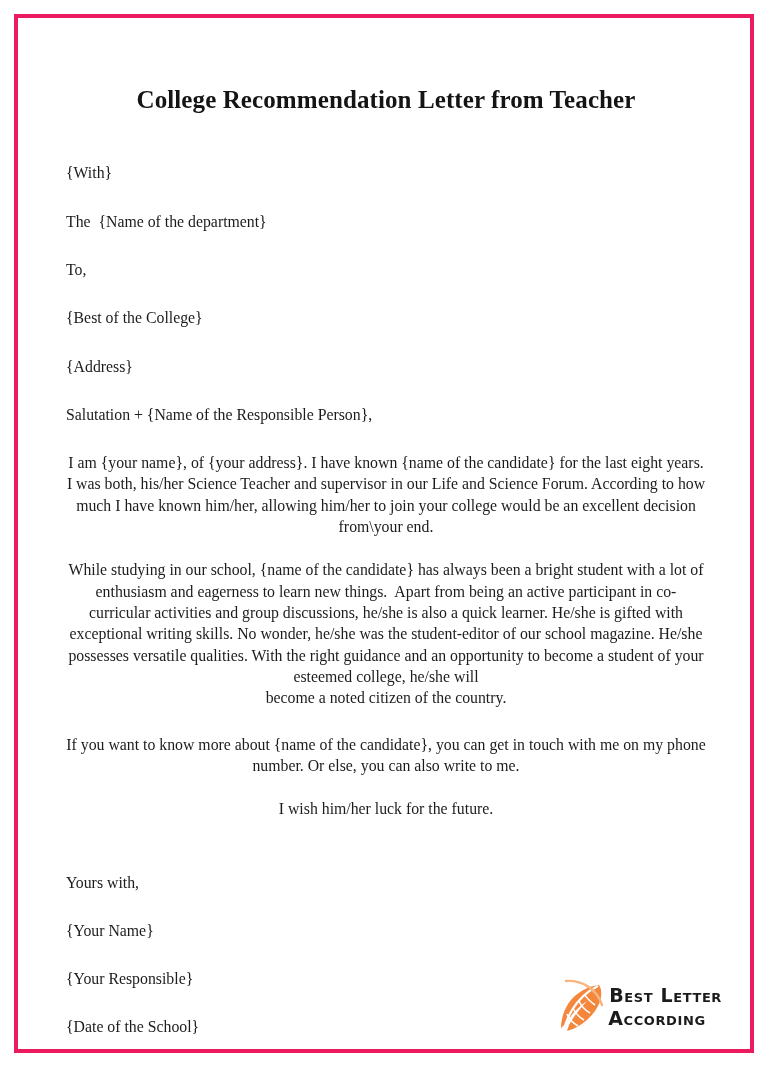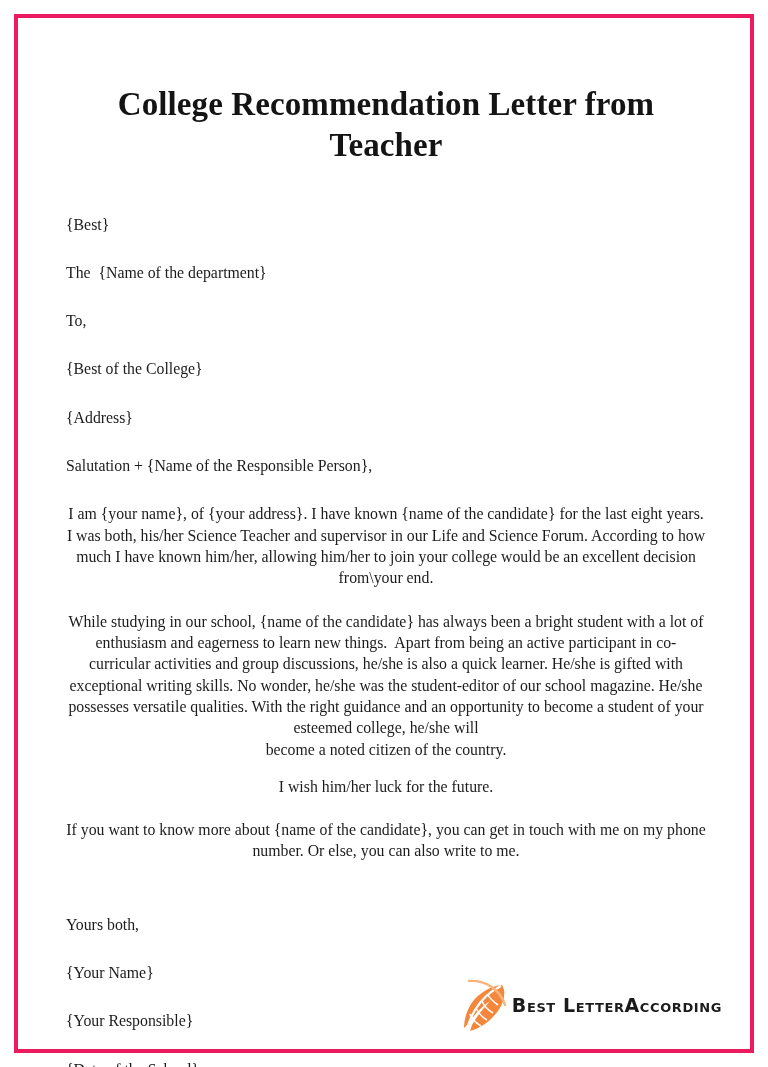--- a/index.html
+++ b/index.html
@@ -37,21 +37,21 @@
 
   .content {
     position: absolute;
     left: 66px;
     top: 62px;
     width: 640px;
   }
 
   .letter-title {
     font-family: "Liberation Serif", "DejaVu Serif", serif;
-    font-size: 33px;
+    font-size: 25px;
     font-weight: bold;
     text-align: center;
     color: #141414;
     letter-spacing: 0.1px;
     margin: 0 0 0 0;
     padding: 22px 0 0 0;
     line-height: 1.25;
   }
 
   .letter-body {
@@ -66,21 +66,21 @@
     white-space: pre-wrap;
   }
 
   .para {
     margin: 0 0 22px 0;
     text-align: center;
     white-space: pre-wrap;
   }
 
   .para.tight {
-    margin-bottom: 16px;
+    margin-bottom: 25px;
   }
 
   .spacer-lg {
     height: 30px;
   }
 
   .sign-block .line {
     margin-bottom: 27px;
   }
 
@@ -97,21 +97,21 @@
   .brand-quill {
     width: 46px;
     height: 56px;
     margin-right: 4px;
     flex: none;
     display: block;
   }
 
   .brand-text {
     display: flex;
-    flex-direction: row;
+    flex-direction: column;
     justify-content: center;
     line-height: 1;
   }
 
   .brand-line {
     font-family: "DejaVu Sans", "Liberation Sans", sans-serif;
     font-weight: bold;
     font-size: 19px;
     color: #1b1b1b;
     font-variant: small-caps;
@@ -130,37 +130,37 @@
 <div class="page">
 
   <div class="page-frame"></div>
 
   <div class="content">
 
     <h1 class="letter-title">College Recommendation Letter from Teacher</h1>
 
     <div class="letter-body">
 
-      <div class="line">{Best}</div>
+      <div class="line">{With}</div>
       <div class="line">The  {Name of the department}</div>
       <div class="line">To,</div>
       <div class="line">{Best of the College}</div>
       <div class="line">{Address}</div>
       <div class="line">Salutation + {Name of the Responsible Person},</div>
 
       <p class="para">I am {your name}, of {your address}. I have known {name of the candidate} for the last eight years. I was both, his/her Science Teacher and supervisor in our Life and Science Forum. According to how much I have known him/her, allowing him/her to join your college would be an excellent decision from\your end.</p>
       <p class="para tight">While studying in our school, {name of the candidate} has always been a bright student with a lot of enthusiasm and eagerness to learn new things.  Apart from being an active participant in co-curricular activities and group discussions, he/she is also a quick learner. He/she is gifted with exceptional writing skills. No wonder, he/she was the student-editor of our school magazine. He/she possesses versatile qualities. With the right guidance and an opportunity to become a student of your esteemed college, he/she will
 become a noted citizen of the country.</p>
+      <p class="para">If you want to know more about {name of the candidate}, you can get in touch with me on my phone number. Or else, you can also write to me.</p>
       <p class="para">I wish him/her luck for the future.</p>
-      <p class="para">If you want to know more about {name of the candidate}, you can get in touch with me on my phone number. Or else, you can also write to me.</p>
 
       <div class="spacer-lg"></div>
 
       <div class="sign-block">
-        <div class="line">Yours both,</div>
+        <div class="line">Yours with,</div>
         <div class="line">{Your Name}</div>
         <div class="line">{Your Responsible}</div>
         <div class="line">{Date of the School}</div>
       </div>
 
     </div>
   </div>
 
   <div class="brand-logo">
     <svg class="brand-quill" viewBox="0 0 46 56" aria-hidden="true">

